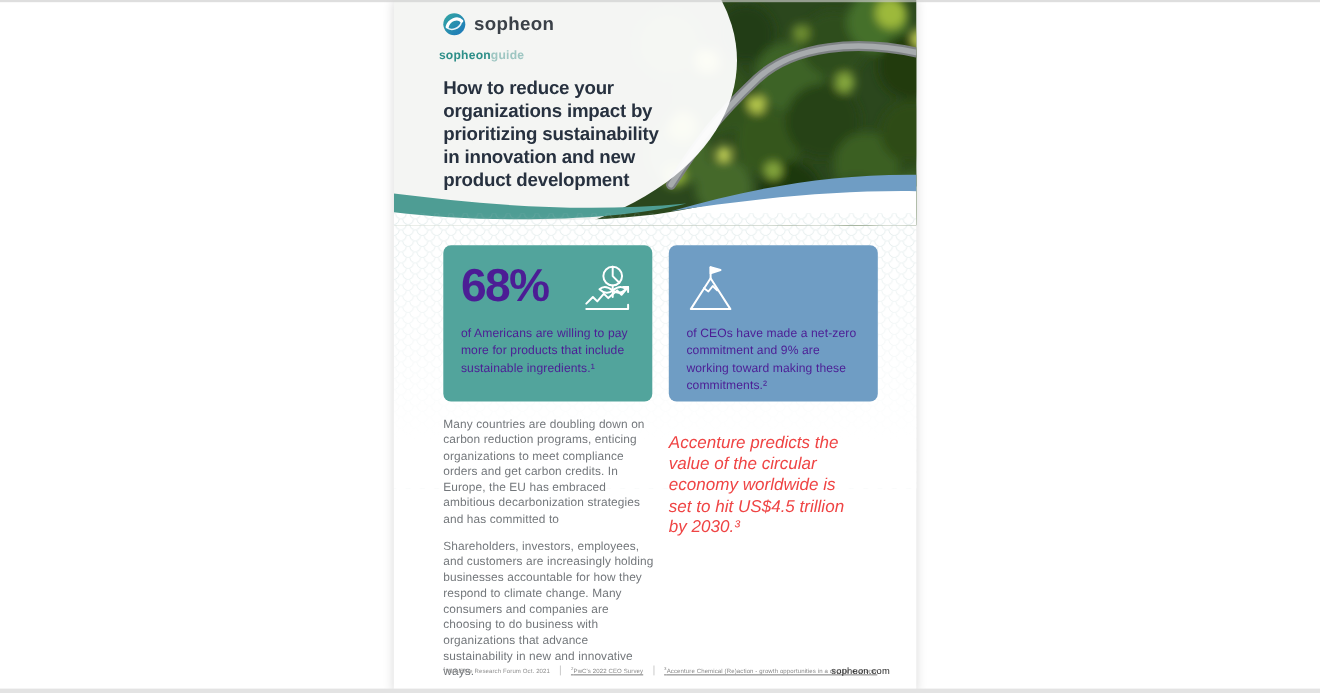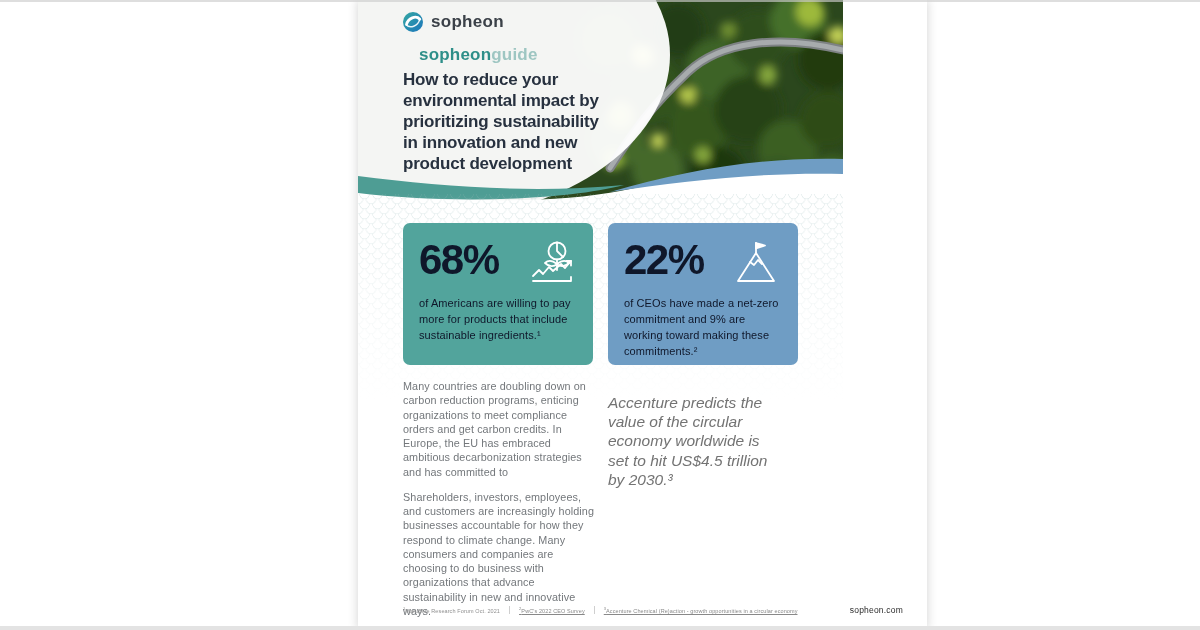--- a/index.html
+++ b/index.html
@@ -6,30 +6,30 @@
   body{
     width:1200px;height:630px;position:relative;overflow:hidden;
     background:#ffffff;
     font-family:"Liberation Sans", sans-serif;
   }
   .edge-strip{position:absolute;left:0;width:1200px;z-index:9;}
   .edge-top{top:0;height:2px;background:rgba(205,205,205,.65);}
   .edge-bottom{bottom:0;height:4px;background:#e3e3e3;}
 
   .page{
-    position:absolute;left:358px;top:0;width:569px;height:630px;
+    position:absolute;left:358px;top:0;width:475px;height:630px;
     background:#ffffff;box-shadow:0 0 10px rgba(0,0,0,.18);
     overflow:hidden;
   }
 
   
   .header-art{position:absolute;top:0;left:0;width:485px;height:205px;}
   .logo{position:absolute;left:44px;top:11px;display:flex;align-items:center;gap:7px;z-index:3;}
   .logo-text{font-size:17px;font-weight:600;color:#3b4148;letter-spacing:.3px;}
-  .guide-label{position:absolute;left:61px;top:45px;z-index:3;font-size:17px;letter-spacing:.2px;}
+  .guide-label{position:absolute;left:41px;top:45px;z-index:3;font-size:11px;letter-spacing:.2px;}
   .guide-label .g-bold{color:#2e8f89;font-weight:700;}
   .guide-label .g-light{color:#9ec6c2;font-weight:600;}
   .doc-title{
     position:absolute;left:45px;top:59px;width:248px;z-index:3;
     font-size:17px;line-height:1.23;font-weight:700;color:#27313f;
     letter-spacing:-.2px;white-space:pre-line;
   }
 
   
   .scallop{
@@ -41,38 +41,38 @@
     background-position:0 0,6.5px 5px;
   }
   .scallop:after{
     content:"";position:absolute;inset:0;
     background:linear-gradient(to bottom, rgba(255,255,255,0) 0%, #fff 82%);
   }
 
   
   .card{
     position:absolute;top:223px;width:190px;height:142px;border-radius:7px;
-    color:#0f172a;padding:15px 16px;box-sizing:border-box;z-index:2;
+    color:#4c1d95;padding:15px 16px;box-sizing:border-box;z-index:2;
   }
   .card-teal{left:45px;background:#52a49c;}
   .card-blue{left:250px;background:#6f9dc4;}
   .card-top{display:flex;align-items:flex-start;justify-content:space-between;}
   .card-value{font-size:42px;font-weight:700;line-height:1.05;letter-spacing:-1.5px;}
   .card-icon{margin-top:2px;}
   .card-text{margin-top:11px;font-size:11px;line-height:1.47;letter-spacing:.1px;}
 
   
   .col{position:absolute;top:379px;width:197px;z-index:2;
        font-size:10.8px;line-height:1.32;color:#73777b;letter-spacing:.1px;}
   .col-1{left:45px;}
   .col-2{left:250px;}
   .col p{margin:0 0 11px 0;}
   .quote{
     margin-top:14px;width:205px;
-    font-size:15.5px;font-style:italic;color:#737373;line-height:1.24;
+    font-size:15.5px;font-style:italic;color:#ef4444;line-height:1.24;
     white-space:pre-line;letter-spacing:0;
   }
 
   
   .footnotes{
     position:absolute;left:45px;bottom:16px;z-index:3;display:flex;gap:9px;align-items:baseline;
     font-size:5.5px;color:#8f8f8f;letter-spacing:.1px;
   }
   .footnote{white-space:nowrap;}
   .footnote .fn-sup{font-size:4px;vertical-align:super;}
@@ -149,21 +149,21 @@
       <path d="M17.5 9 C 16 15, 8 18, 4.2 13.8" stroke="#ffffff" stroke-width="1.4" fill="none" stroke-linecap="round" opacity=".9"></path>
     </svg>
     <span class="logo-text">sopheon</span>
   </div>
 
   <div class="guide-label">
     <span class="g-bold">sopheon</span><span class="g-light">guide</span>
   </div>
 
   <h1 class="doc-title">How to reduce your
-environmental impact by
+organizations impact by
 prioritizing sustainability
 in innovation and new
 product development</h1>
 
   <div class="scallop"></div>
 
   <div class="card card-teal">
     <div class="card-top">
       <div class="card-value">68%</div>
       <svg class="card-icon" width="48" height="44" viewBox="0 0 48 44" fill="none" stroke="#ffffff" stroke-width="1.8" stroke-linecap="round" stroke-linejoin="round">
@@ -175,21 +175,20 @@
         <path d="M4 36 L10 30 L14 34 L20 27 L24 31 L32 24 L36 28 L42 21"></path>
         <path d="M37.5 21 H42 V25.5"></path>
         <path d="M4 41 H42 V37"></path>
       </svg>
     </div>
     <div class="card-text">of Americans are willing to pay more for products that include sustainable ingredients.¹</div>
   </div>
 
   <div class="card card-blue">
     <div class="card-top">
-      <div class="card-value">22%</div>
       <svg class="card-icon" width="48" height="44" viewBox="0 0 48 44" fill="none" stroke="#ffffff" stroke-width="1.8" stroke-linecap="round" stroke-linejoin="round">
         <path d="M4 41 L22 13 L40 41 H4 Z"></path>
         <path d="M16 22 L20 25 L24 20 L28 24"></path>
         <path d="M22 13 V3"></path>
         <path d="M22 3 L31 5.5 L22 8.5 Z" fill="#ffffff"></path>
       </svg>
     </div>
     <div class="card-text">of CEOs have made a net-zero commitment and 9% are working toward making these commitments.²</div>
   </div>
 

